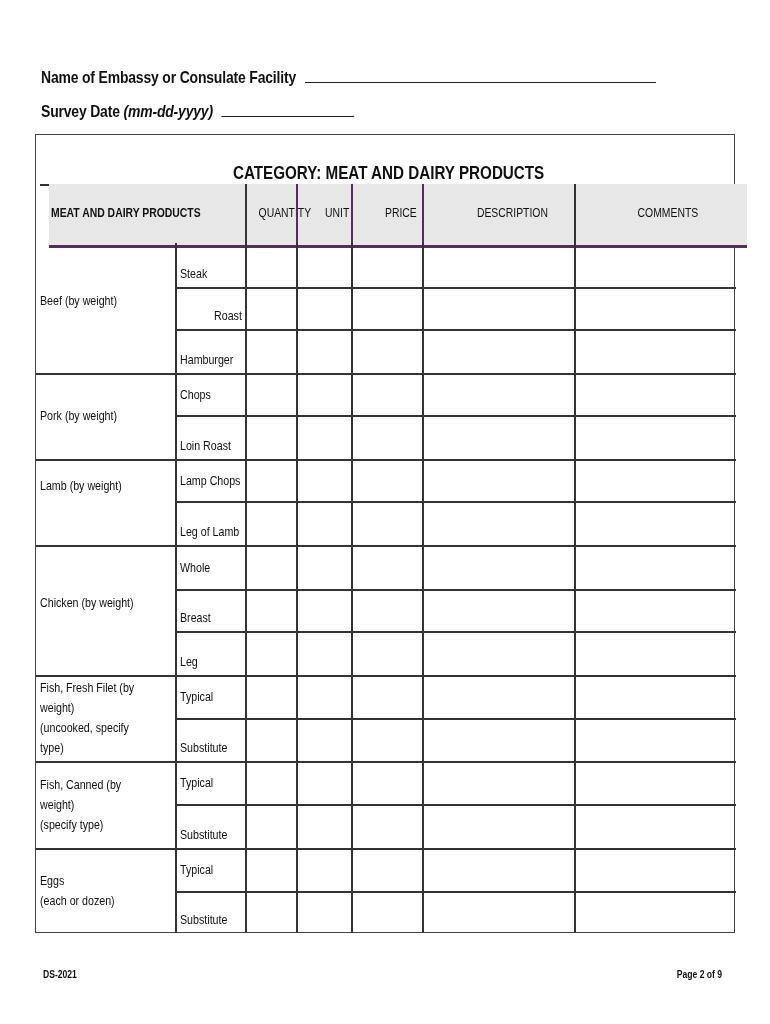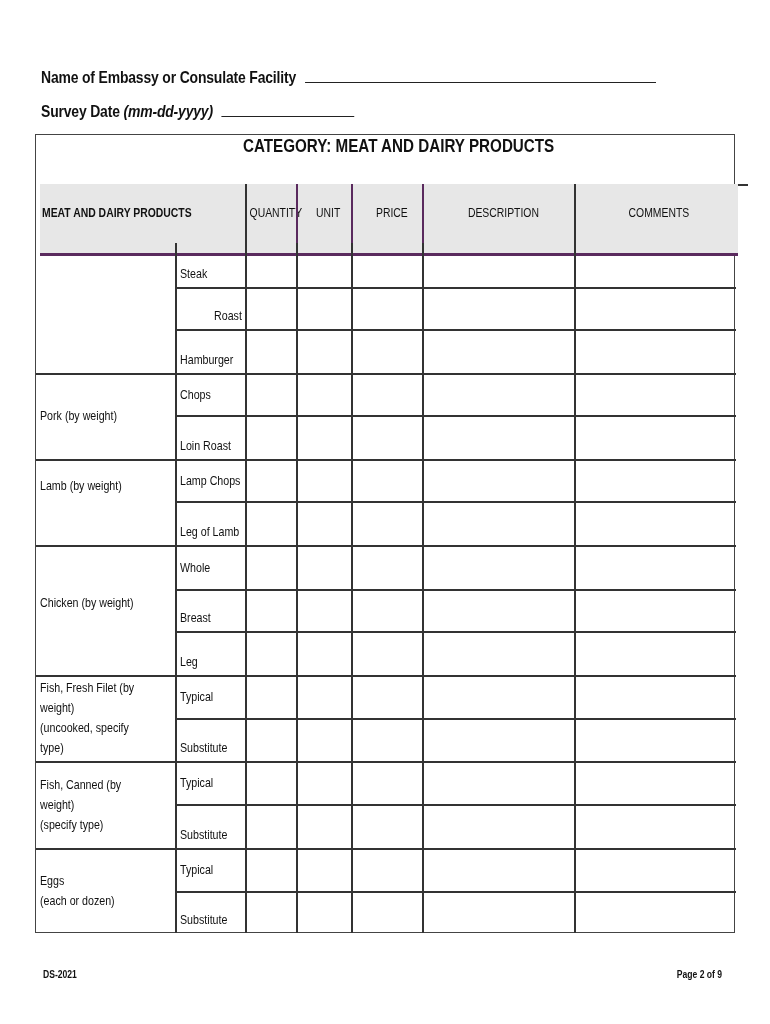--- a/index.html
+++ b/index.html
@@ -4,24 +4,24 @@
 <style>
   html, body { margin:0; padding:0; background:#ffffff; }
   body { width:770px; height:1024px; position:relative; overflow:hidden;
          font-family:"Liberation Sans", sans-serif; color:#111; }
   .hdr-line { position:absolute; left:41px; font-size:17px; font-weight:bold;
               transform:scaleX(0.82); transform-origin:left center; white-space:nowrap; letter-spacing:-0.2px; }
   .hdr-line .it { font-style:italic; }
   .blank { display:inline-block; border-bottom:1.5px solid #222; height:14px; vertical-align:baseline; }
   .tbl { position:absolute; left:35px; top:134px; width:700px; height:799px;
          border:1.5px solid #444; box-sizing:border-box; }
-  .cat { position:absolute; left:14px; top:0; width:100%; height:49px; border-bottom:2px solid #333;
-         display:flex; align-items:flex-start; justify-content:center; }
+  .cat { position:absolute; left:4px; top:0; width:100%; height:49px; border-bottom:2px solid #333;
+         display:flex; align-items:flex-end; justify-content:center; }
   .cat span { font-size:19px; font-weight:bold; transform:scaleX(0.8); display:inline-block; white-space:nowrap; }
-  .colhdr { position:absolute; left:4px; top:49px; width:100%; height:72px; background:#e7e7e7;
+  .colhdr { position:absolute; left:13px; top:49px; width:100%; height:64px; background:#e7e7e7;
             background-image:radial-gradient(#cfcfcf 0.6px, transparent 0.7px); background-size:6px 6px;
             border-bottom:3px solid #5a2a5e; box-sizing:border-box; }
   .ch { position:absolute; top:0; height:56px; display:flex; align-items:center; justify-content:center;
         font-size:13px; box-sizing:border-box; }
   .ch span { transform:scaleX(0.8); display:inline-block; white-space:nowrap; }
   .ch.left { justify-content:flex-start; padding-left:2px; font-weight:bold; }
   .ch.left span { transform-origin:left center; }
   .vline { position:absolute; width:1.5px; background:#333; }
   .vline.purple { background:#5a2a5e; }
   .hline { position:absolute; height:1.5px; background:#333; }
@@ -78,20 +78,23 @@
   <div class="vline purple" style="left:386px;top:49px;height:59px;"></div>
   <div class="vline" style="left:538px;top:49px;height:59px;"></div>
 
   <div class="vline" style="left:139px;top:108px;height:690px;"></div>
   <div class="vline" style="left:209px;top:108px;height:690px;"></div>
   <div class="vline" style="left:260px;top:108px;height:690px;"></div>
   <div class="vline" style="left:315px;top:108px;height:690px;"></div>
   <div class="vline" style="left:386px;top:108px;height:690px;"></div>
   <div class="vline" style="left:538px;top:108px;height:690px;"></div>
 
+  <div class="grp" style="top:108px;height:130px;align-items:flex-start;padding-top:48px;">
+      <span>Beef (by weight)</span>
+    </div>
   <div class="grp" style="top:238px;height:86px;">
       <span>Pork (by weight)</span>
     </div>
   <div class="grp" style="top:308px;height:86px;">
       <span>Lamb (by weight)</span>
     </div>
   <div class="grp" style="top:540px;height:86px;">
       <span>Fish, Fresh Filet (by weight)
 (uncooked, specify type)</span>
     </div>

